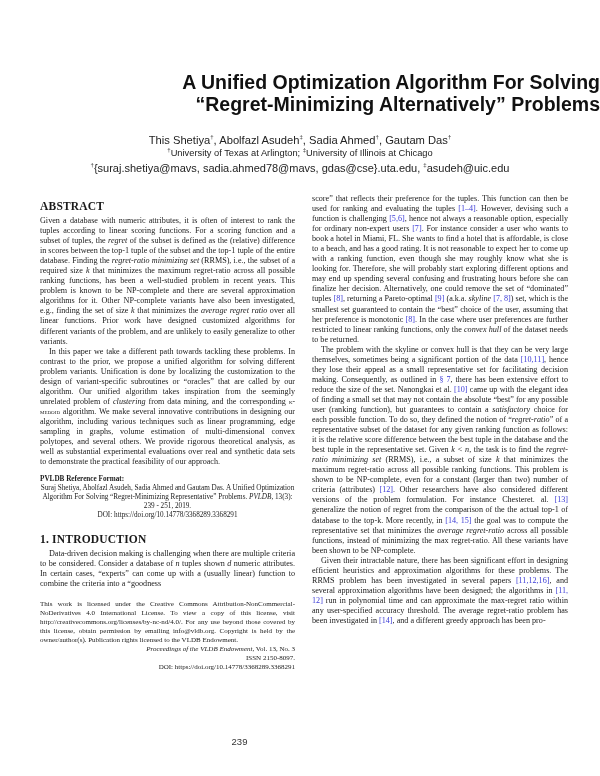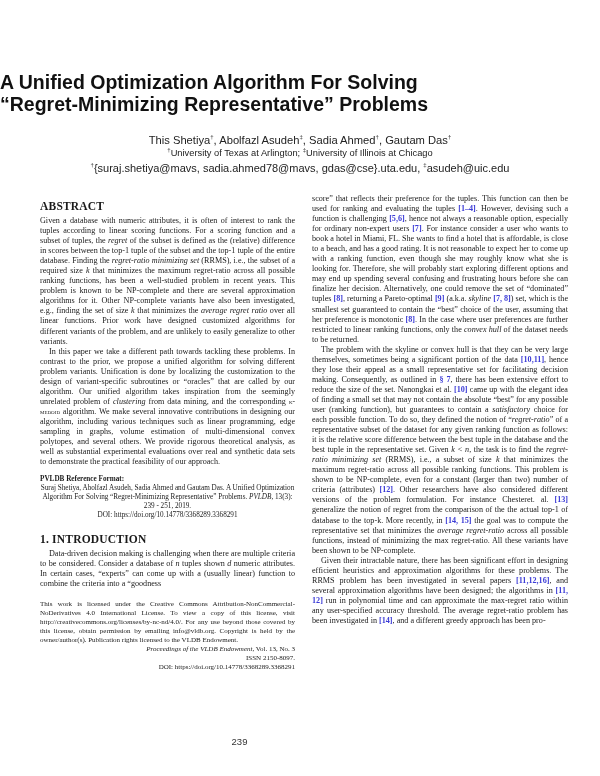--- a/index.html
+++ b/index.html
@@ -1,47 +1,47 @@
 <!DOCTYPE html>
 <html><head>
 <meta charset="utf-8">
 <style>
   html, body { margin: 0; padding: 0; background: #ffffff; }
   body { width: 600px; height: 776px; position: relative; overflow: hidden; color: #1a1a1a; }
-  .title { position: absolute; left: 0; width: 600px; top: 71px; text-align: left;
+  .title { position: absolute; left: 0; width: 600px; top: 71px; text-align: right;
            font-family: "Liberation Sans", sans-serif; font-weight: bold; font-size: 19.5px; line-height: 22px; color: #111; }
   .authors { position: absolute; left: 0; width: 600px; top: 133px; text-align: center;
              font-family: "Liberation Sans", sans-serif; font-size: 11.2px; line-height: 14px; color: #222; }
   .affil { position: absolute; left: 0; width: 600px; top: 147px; text-align: center;
            font-family: "Liberation Sans", sans-serif; font-size: 9.3px; line-height: 12px; color: #222; }
   .emails { position: absolute; left: 0; width: 600px; top: 161px; text-align: center;
             font-family: "Liberation Sans", sans-serif; font-size: 11px; line-height: 14px; color: #222; }
   sup { font-size: 6px; vertical-align: super; line-height: 0; }
   .col { position: absolute; font-family: "Liberation Serif", serif; font-size: 8.15px; line-height: 10.05px; text-align: justify; color: #1a1a1a; }
   .col p { margin: 0; }
   .col p.indent { text-indent: 9px; }
   .left { left: 40px; width: 255px; top: 199px; }
   .right { left: 312px; width: 256px; top: 194px; }
   h2.section { font-family: "Liberation Serif", serif; font-weight: bold; font-size: 11.5px; margin: 0 0 3px 0; line-height: 14px; letter-spacing: 0.2px; }
   .ref-head { font-weight: bold; font-size: 7.2px; line-height: 9px; margin-top: 8px; }
   .ref-body { font-size: 7.2px; line-height: 9px; text-align: center; }
   .license { font-size: 7px; line-height: 8.9px; margin-top: 11px; }
   .license .plain { text-align: right; }
-  .cite { color: #3b3bd6; font-weight: bold; }
+  .cite { color: #3b3bd6; }
   em { font-style: italic; }
   .sc { font-variant: small-caps; font-size: 7.5px; }
   .pagenum { position: absolute; left: 0; width: 479px; top: 736px; text-align: center;
              font-family: "Liberation Sans", sans-serif; font-size: 9.5px; color: #333; }
 </style>
 </head>
 <body>
 
 <div class="title">
   <div>A Unified Optimization Algorithm For Solving</div>
-  <div>“Regret-Minimizing Representative” Problems</div>
+  <div>“Regret-Minimizing Alternatively” Problems</div>
 </div>
 
 <div class="authors">
   <span>This Shetiya</span><sup>†</sup><span>, </span><span>Abolfazl Asudeh</span><sup>‡</sup><span>, </span><span>Sadia Ahmed</span><sup>†</sup><span>, </span><span>Gautam Das</span><sup>†</sup>
 </div>
 
 <div class="affil">
   <sup>†</sup><span>University of Texas at Arlington; </span><sup>‡</sup><span>University of Illinois at Chicago</span>
 </div>
 

